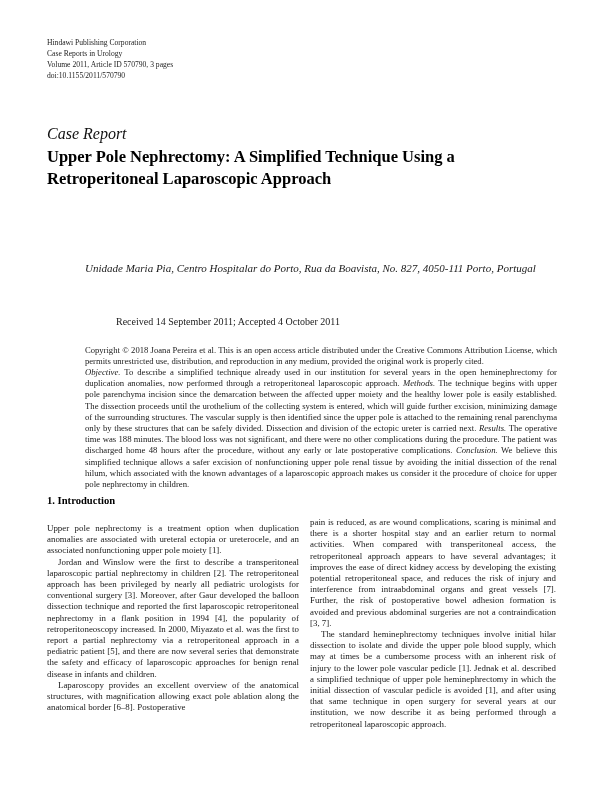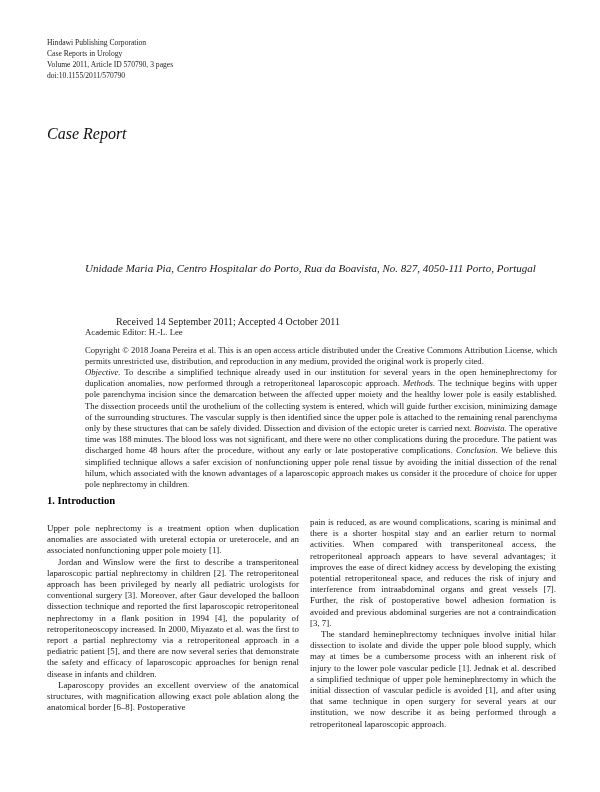--- a/index.html
+++ b/index.html
@@ -88,37 +88,37 @@
 
   <div id="publisher-block" class="abs">
     <div>Hindawi Publishing Corporation</div>
     <div>Case Reports in Urology</div>
     <div>Volume 2011, Article ID 570790, 3 pages</div>
     <div>doi:10.1155/2011/570790</div>
   </div>
 
   <div id="article-type" class="abs">Case Report</div>
 
+  <h1 id="article-title" class="abs" style="margin:0;">Upper Pole Nephrectomy: A Simplified Technique Using a Retroperitoneal Laparoscopic Approach</h1>
 
 
   <div id="affiliation" class="abs">Unidade Maria Pia, Centro Hospitalar do Porto, Rua da Boavista, No. 827, 4050-111 Porto, Portugal</div>
 
 
   <div id="dates" class="abs">Received 14 September 2011; Accepted 4 October 2011</div>
 
-  <div id="editor" class="abs">Academic Editor: H.-L. Lee</div>
 
   <div id="copyright" class="abs">Copyright © 2018 Joana Pereira et al. This is an open access article distributed under the Creative Commons Attribution License, which permits unrestricted use, distribution, and reproduction in any medium, provided the original work is properly cited.</div>
 
   <div id="abstract" class="abs">
     <span class="seg-label">Objective.</span>
     <span>To describe a simplified technique already used in our institution for several years in the open heminephrectomy for duplication anomalies, now performed through a retroperitoneal laparoscopic approach.</span>
     <span class="seg-label">Methods.</span>
     <span>The technique begins with upper pole parenchyma incision since the demarcation between the affected upper moiety and the healthy lower pole is easily established. The dissection proceeds until the urothelium of the collecting system is entered, which will guide further excision, minimizing damage of the surrounding structures. The vascular supply is then identified since the upper pole is attached to the remaining renal parenchyma only by these structures that can be safely divided. Dissection and division of the ectopic ureter is carried next.</span>
-    <span class="seg-label">Boavista.</span>
+    <span class="seg-label">Results.</span>
     <span>The operative time was 188 minutes. The blood loss was not significant, and there were no other complications during the procedure. The patient was discharged home 48 hours after the procedure, without any early or late postoperative complications.</span>
     <span class="seg-label">Conclusion.</span>
     <span>We believe this simplified technique allows a safer excision of nonfunctioning upper pole renal tissue by avoiding the initial dissection of the renal hilum, which associated with the known advantages of a laparoscopic approach makes us consider it the procedure of choice for upper pole nephrectomy in children.</span>
   </div>
 
   <div id="intro-heading" class="abs">1. Introduction</div>
 
   <div id="col-left" class="abs bodycol">
     <p>Upper pole nephrectomy is a treatment option when duplication anomalies are associated with ureteral ectopia or ureterocele, and an associated nonfunctioning upper pole moiety [1].</p>
     <p class="indent">Jordan and Winslow were the first to describe a transperitoneal laparoscopic partial nephrectomy in children [2]. The retroperitoneal approach has been privileged by nearly all pediatric urologists for conventional surgery [3]. Moreover, after Gaur developed the balloon dissection technique and reported the first laparoscopic retroperitoneal nephrectomy in a flank position in 1994 [4], the popularity of retroperitoneoscopy increased. In 2000, Miyazato et al. was the first to report a partial nephrectomy via a retroperitoneal approach in a pediatric patient [5], and there are now several series that demonstrate the safety and efficacy of laparoscopic approaches for benign renal disease in infants and children.</p>

